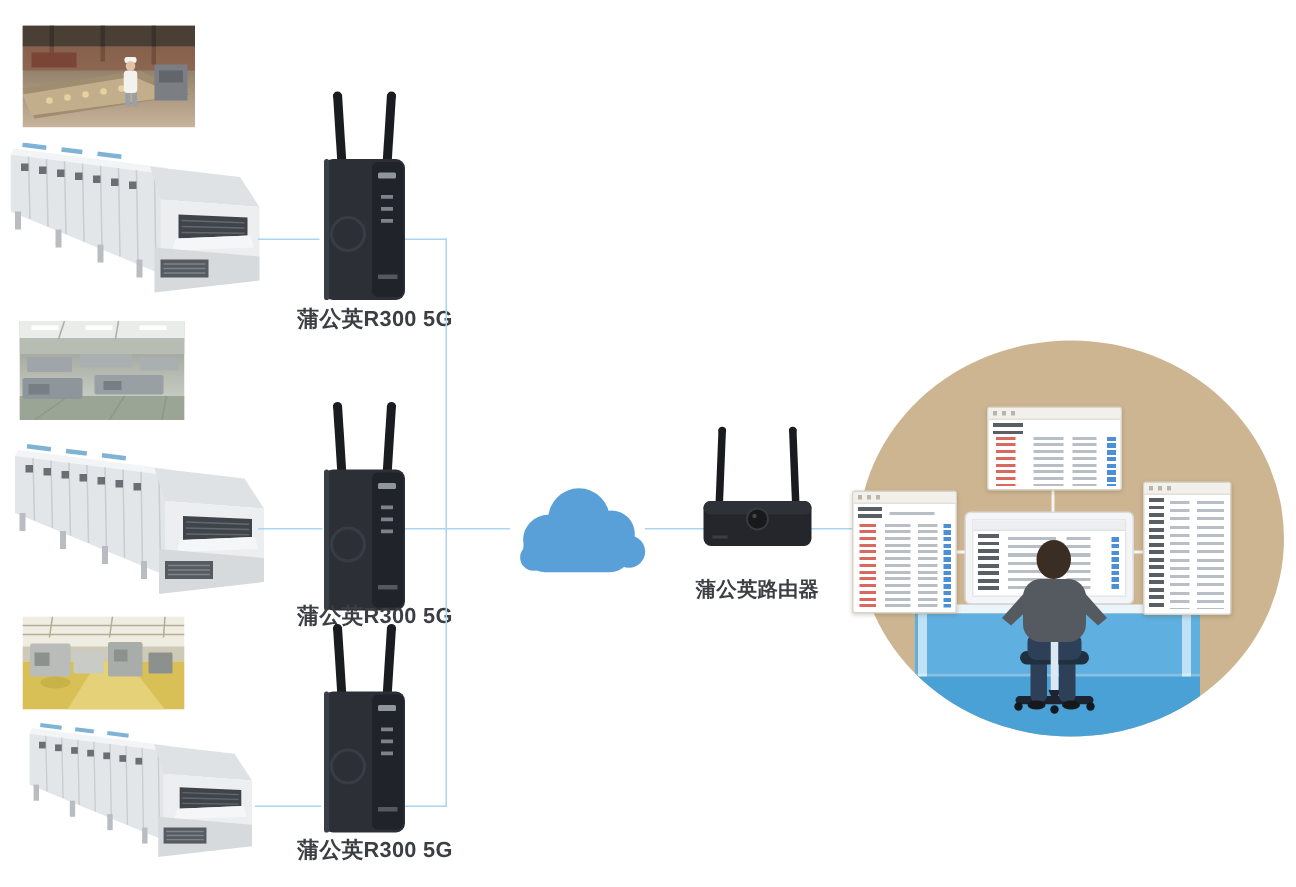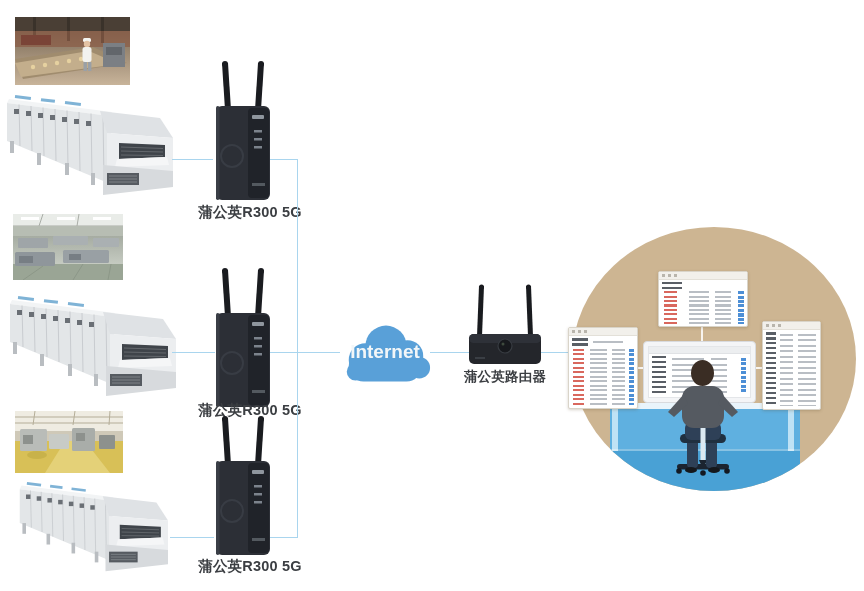--- a/index.html
+++ b/index.html
@@ -390,36 +390,35 @@
   <svg class="abs" style="left:336px;top:316px" width="98" height="76" viewBox="0 0 100 76">
     <g fill="var(--cloud-fill)">
       <circle cx="30" cy="44" r="17"></circle>
         <circle cx="51" cy="30" r="21"></circle>
       <circle cx="73" cy="40" r="16"></circle>
         <circle cx="85" cy="52" r="11"></circle>
       <circle cx="20" cy="56" r="9"></circle>
         <rect x="13" y="36" width="74" height="30" rx="15"></rect>
     </g>
   </svg>
-  <div class="cloud-text" style="left:336px;top:341px">Internet</div>
 
   <svg class="abs" style="left:455px;top:284px" width="100" height="84" viewBox="0 0 100 84">
     <g>
       <polygon points="24,2 29,2 27,52 22,52" fill="#191B1F"></polygon>
         <circle cx="26.5" cy="3" r="2.5" fill="#191B1F"></circle>
       <polygon points="71,2 76,2 78,52 73,52" fill="#191B1F"></polygon>
         <circle cx="73.5" cy="3" r="2.5" fill="#191B1F"></circle>
     </g>
     <rect x="14" y="50" width="72" height="30" rx="5" fill="#24262B"></rect>
     <rect x="14" y="50" width="72" height="9" rx="4.5" fill="#2E3138"></rect>
     <circle cx="50" cy="62" r="7" fill="#17191D" stroke="#383C42" stroke-width="1.2"></circle>
     <circle cx="48" cy="60" r="1.5" fill="#3E4A3E"></circle>
     <rect x="20" y="73" width="10" height="2" fill="#3A3E44"></rect>
   </svg>
-  <div class="dev-label small" style="left:440px;top:368px">蒲公英路由器</div>
+  <div class="dev-label small" style="left:440px;top:384px">蒲公英路由器</div>
 
   <div id="scene-circle">
     <div class="desk-rail"></div>
     <div class="desk-body"></div>
     <div class="desk-leg" style="left:40px"></div>
     <div class="desk-leg" style="left:216px"></div>
     <div class="floor-line"></div>
   </div>
 
   <div class="scene-conn" style="left:701px;top:325px;width:1.5px;height:17px"></div>

